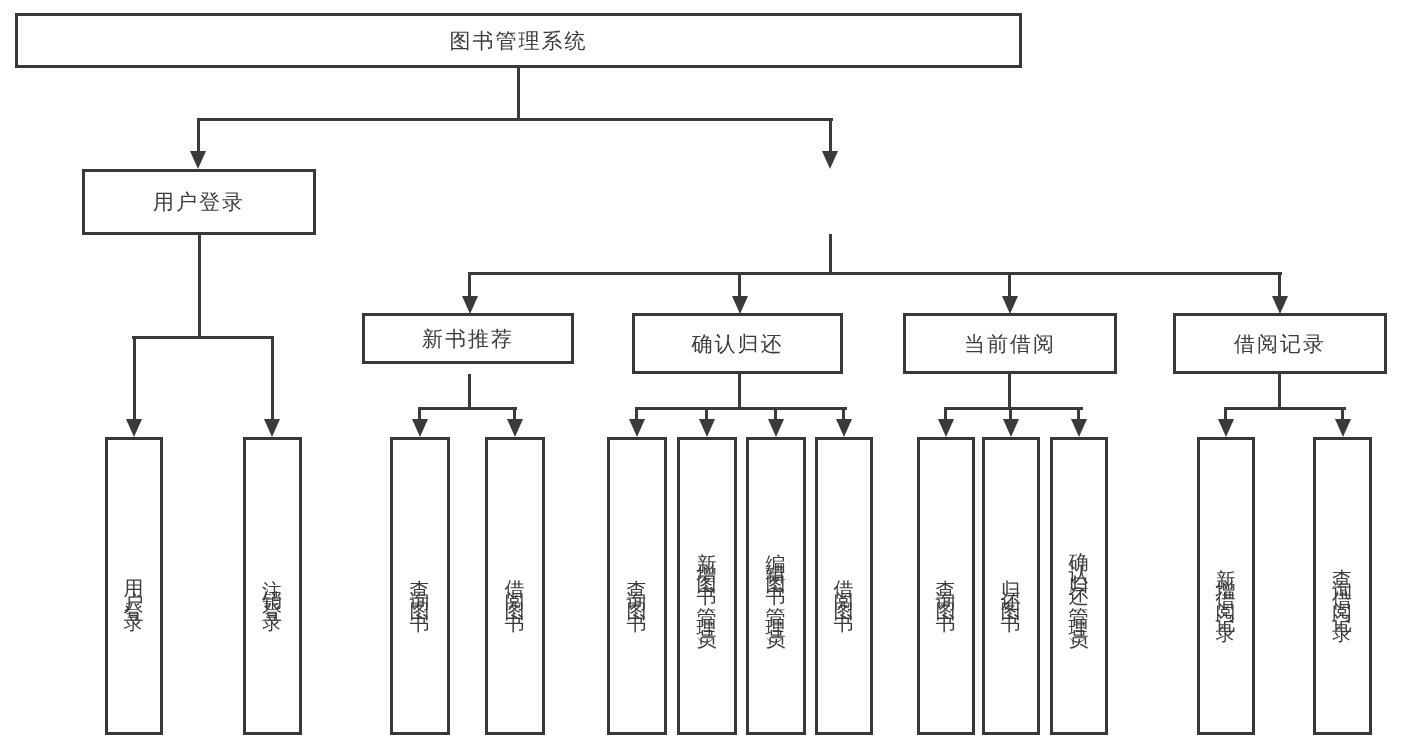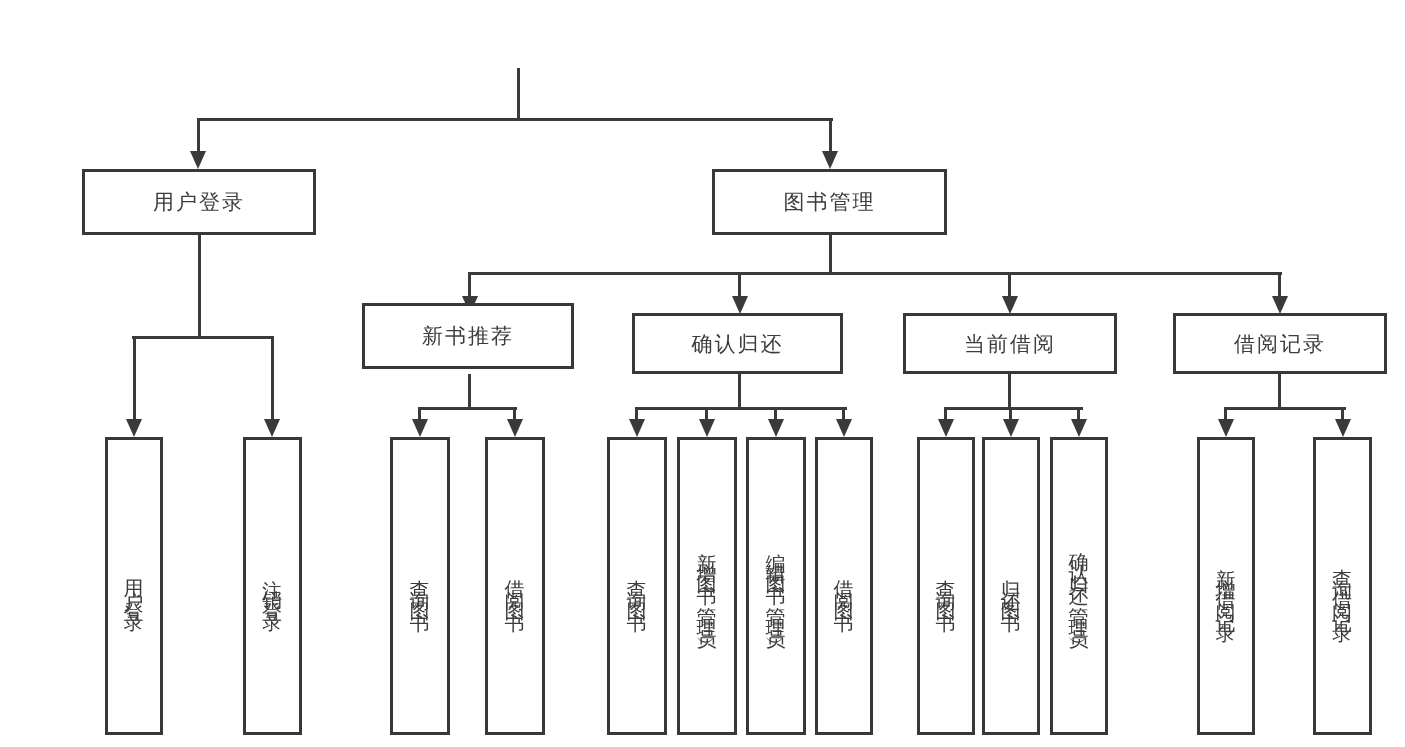--- a/index.html
+++ b/index.html
@@ -33,54 +33,54 @@
   .watermark{
     position:absolute;right:4px;bottom:4px;
     font-size:17px;color:var(--wm);letter-spacing:1px;white-space:nowrap;
   }
 </style>
 </head>
 <body>
 
 <div class="stage">
 
+  <div class="node h" style="left:15px;top:13px;width:1007px;height:55px">
+    <span class="lbl">图书管理系统</span>
+  </div>
 
   <div class="ln" style="left:517px;top:68px;width:3px;height:51px"></div>
   <div class="ln" style="left:197px;top:118px;width:636px;height:3px"></div>
   <div class="ln" style="left:197px;top:118px;width:3px;height:33px"></div>
   <div class="ah" style="left:190px;top:151px"></div>
   <div class="ln" style="left:829px;top:118px;width:3px;height:33px"></div>
   <div class="ah" style="left:822px;top:151px"></div>
 
   <div class="node h" style="left:82px;top:169px;width:234px;height:66px">
     <span class="lbl">用户登录</span>
-  </div>
-  <div class="node h" style="left:712px;top:169px;width:235px;height:66px">
-    <span class="lbl">图书管理</span>
   </div>
 
   <div class="ln" style="left:198px;top:235px;width:3px;height:102px"></div>
   <div class="ln" style="left:132px;top:336px;width:142px;height:3px"></div>
   <div class="ln" style="left:133px;top:336px;width:3px;height:83px"></div>
   <div class="ah" style="left:126px;top:419px"></div>
   <div class="ln" style="left:271px;top:336px;width:3px;height:83px"></div>
   <div class="ah" style="left:264px;top:419px"></div>
 
   <div class="ln" style="left:829px;top:234px;width:3px;height:40px"></div>
   <div class="ln" style="left:468px;top:272px;width:814px;height:3px"></div>
   <div class="ln" style="left:468px;top:272px;width:3px;height:24px"></div>
   <div class="ah" style="left:462px;top:296px"></div>
   <div class="ln" style="left:738px;top:272px;width:3px;height:24px"></div>
   <div class="ah" style="left:732px;top:296px"></div>
   <div class="ln" style="left:1008px;top:272px;width:3px;height:24px"></div>
   <div class="ah" style="left:1002px;top:296px"></div>
   <div class="ln" style="left:1278px;top:272px;width:3px;height:24px"></div>
   <div class="ah" style="left:1272px;top:296px"></div>
 
-  <div class="node h" style="left:362px;top:303px;width:212px;height:66px">
+  <div class="node h" style="left:362px;top:313px;width:212px;height:51px">
     <span class="lbl">新书推荐</span>
   </div>
   <div class="node h" style="left:632px;top:313px;width:211px;height:61px">
     <span class="lbl">确认归还</span>
   </div>
   <div class="node h" style="left:1173px;top:313px;width:214px;height:61px">
     <span class="lbl">借阅记录</span>
   </div>
   <div class="node h" style="left:903px;top:313px;width:214px;height:61px">
     <span class="lbl">当前借阅</span>

